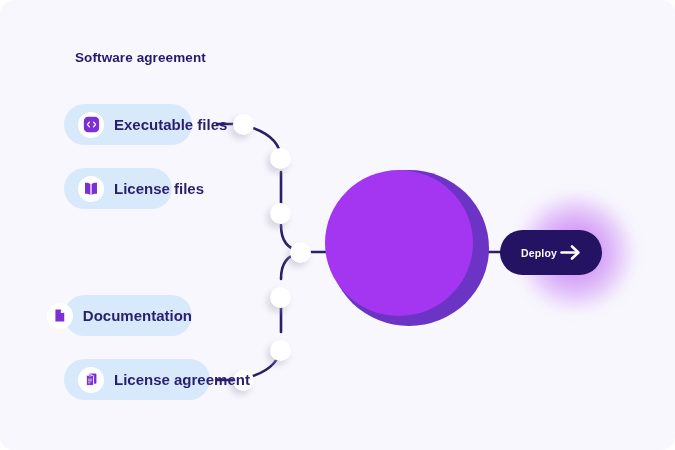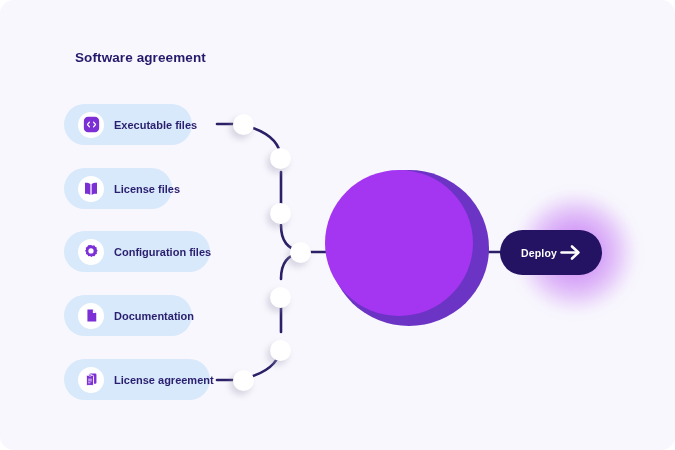--- a/index.html
+++ b/index.html
@@ -48,21 +48,21 @@
     border-radius: 50%;
     background: #ffffff;
     display: flex;
     align-items: center;
     justify-content: center;
     flex: 0 0 auto;
   }
   .pkg-icon-wrap svg { display: block; }
   .pkg-label {
     margin-left: 10px;
-    font-size: 11px;
+    font-size: 15px;
     font-weight: bold;
     color: #2a1f6e;
     white-space: nowrap;
   }
 
   
   #connector-svg {
     position: absolute;
     left: 0;
     top: 0;
@@ -197,33 +197,22 @@
   <div class="pkg-card" style="top:168px; width:108px;">
     <span class="pkg-icon-wrap">
       <svg width="18" height="18" viewBox="0 0 20 20">
         <path d="M9.3 4.4 C7.6 3.2 5.5 2.9 3.3 3.1 L3.3 15.2 C5.5 15.0 7.6 15.3 9.3 16.5 Z" fill="#7b2fd4"></path>
         <path d="M10.7 4.4 C12.4 3.2 14.5 2.9 16.7 3.1 L16.7 15.2 C14.5 15.0 12.4 15.3 10.7 16.5 Z" fill="#7b2fd4"></path>
       </svg>
     </span>
     <span class="pkg-label">License files</span>
   </div>
 
-  <div class="pkg-card" style="top:231px; width:146px;">
-    <span class="pkg-icon-wrap">
-      <svg width="18" height="18" viewBox="0 0 20 20">
-        <path fill="#7b2fd4" d="M10 2.1 L11.7 3.0 L13.6 2.6 L14.6 4.3 L16.4 5.0 L16.2 7.0 L17.4 8.5
-             L16.3 10.1 L16.6 12.0 L14.9 12.9 L14.0 14.6 L12.0 14.4 L10.5 15.6 L8.9 14.5 L7.0 14.8
-             L6.1 13.1 L4.4 12.2 L4.6 10.2 L3.4 8.7 L4.5 7.1 L4.2 5.2 L5.9 4.3 L6.8 2.6 Z"></path>
-        <circle cx="10" cy="8.8" r="2.9" fill="#ffffff"></circle>
-      </svg>
-    </span>
-    <span class="pkg-label">Configuration files</span>
-  </div>
-
-  <div class="pkg-card" style="top:295px; width:128px;">
+
+  <div class="pkg-card" style="top:295px; width:128px;justify-content:flex-end;">
     <span class="pkg-icon-wrap">
       <svg width="17" height="17" viewBox="0 0 20 20">
         <path fill="#7b2fd4" d="M5.2 2.9 L11.6 2.9 L15.6 7.0 L15.6 17.1 L5.2 17.1 Z"></path>
         <path fill="#ffffff" d="M11.6 2.9 L15.6 7.0 L11.6 7.0 Z"></path>
       </svg>
     </span>
     <span class="pkg-label">Documentation</span>
   </div>
 
   <div class="pkg-card" style="top:359px; width:146px;">

